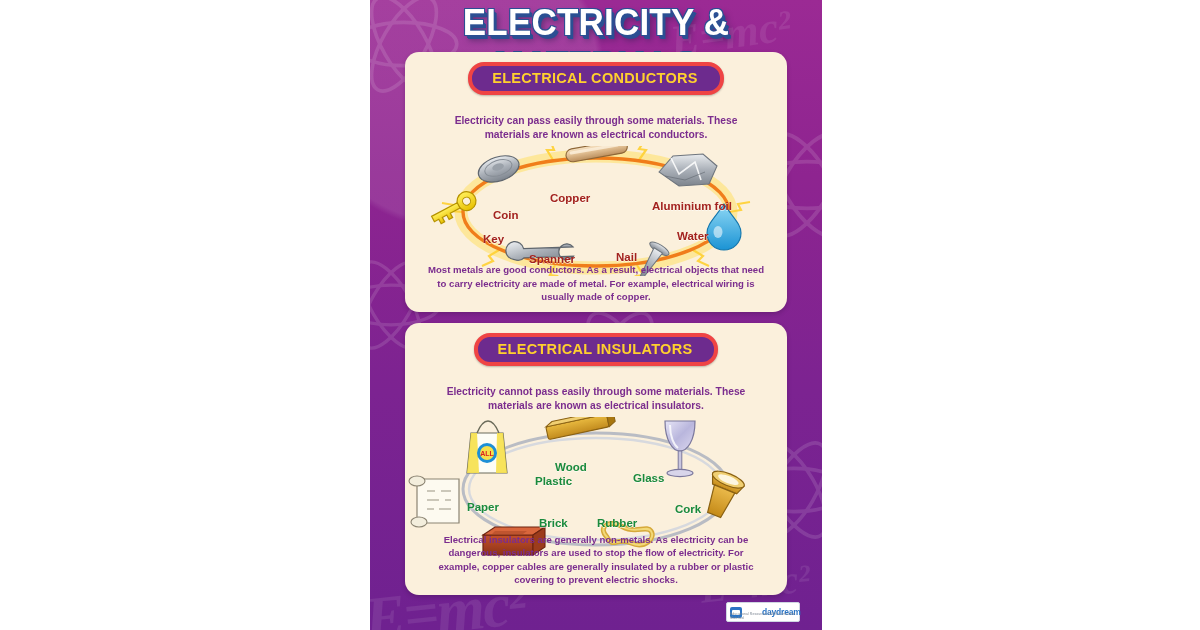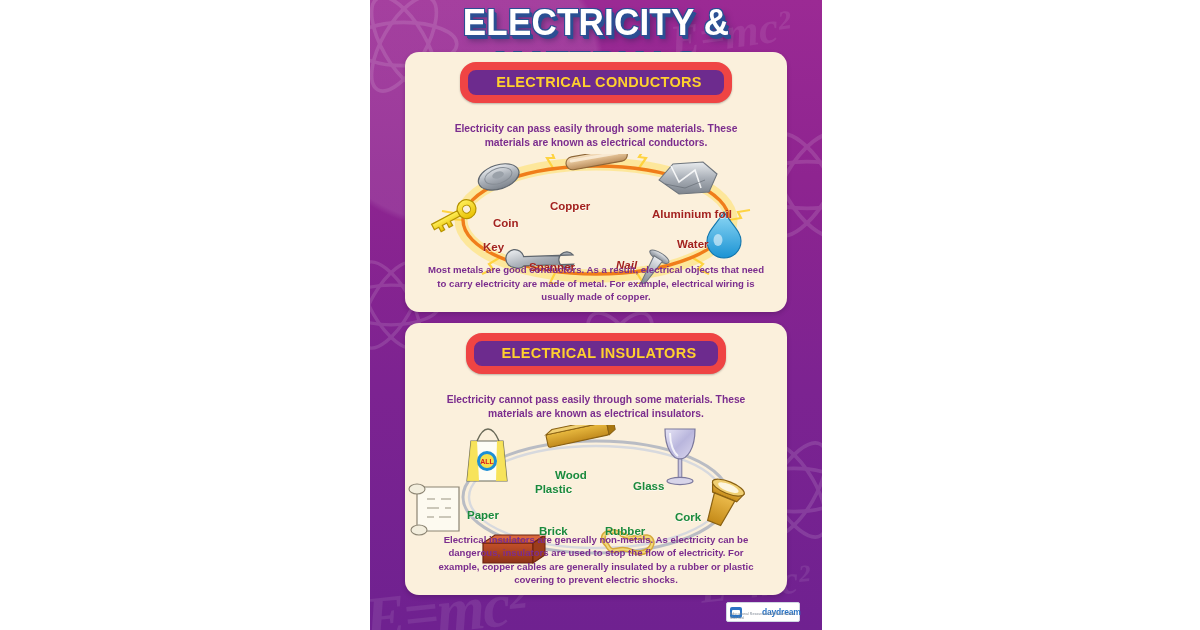--- a/index.html
+++ b/index.html
@@ -51,24 +51,24 @@
     border-radius:14px;
     box-shadow:0 2px 4px rgba(40,10,50,.25);
   }
   .card.conductors{top:52px;height:260px;}
   .card.insulators{top:323px;height:272px;}
 
   .pill{
     display:block;margin:10px auto 16px auto;
     background:#6d2b8e;
     color:#ffd02e;
-    border:8px solid #ef4444;
+    border:4px solid #ef4444;
     border-radius:16px;
     font-size:14.5px;font-weight:bold;letter-spacing:.3px;
-    padding:4px 22px 5px 28px;
+    padding:4px 22px 5px 20px;
     text-align:center;width:max-content;
     box-shadow:0 1px 2px rgba(0,0,0,.25);
   }
   .intro{
     margin:19px 26px 0 26px;text-align:center;
     color:#7b2d8e;font-size:10.3px;font-weight:bold;line-height:1.35;
   }
   .outro{
     position:absolute;left:22px;right:22px;bottom:9px;text-align:center;
     color:#7b2d8e;font-size:9.6px;font-weight:bold;line-height:1.38;
@@ -226,21 +226,21 @@
           <g transform="translate(98,96) rotate(-16)">
             <path d="M6 20 a9 9 0 1 1 12 -8 l48 12 a8 8 0 1 0 -2 9 l-48 -12 a9 9 0 0 1 -10 -1 z" fill="url(#gMetal)" stroke="#5f666e" stroke-width="1.2"></path>
           </g>
         </svg>
 
         <span class="lbl red" style="left:145px;top:46px;">Copper</span>
         <span class="lbl red" style="left:247px;top:54px;">Aluminium foil</span>
         <span class="lbl red" style="left:88px;top:63px;">Coin</span>
         <span class="lbl red" style="left:272px;top:84px;">Water</span>
         <span class="lbl red" style="left:78px;top:87px;">Key</span>
-        <span class="lbl red" style="left:211px;top:105px;font-style:italic;">Nail</span>
+        <span class="lbl red" style="left:211px;top:105px;">Nail</span>
         <span class="lbl red" style="left:124px;top:107px;text-align:center;">Spanner</span>
       </div>
 
       <div class="outro">Most metals are good conductors. As a result, electrical objects that need to carry electricity are made of metal. For example, electrical wiring is usually made of copper.</div>
     </div>
 
     <div class="card insulators">
       <div class="pill">ELECTRICAL INSULATORS</div>
       <div class="intro">Electricity cannot pass easily through some materials. These materials are known as electrical insulators.</div>
 
@@ -319,21 +319,21 @@
             <path d="M6 16 C-4 6 8 -2 22 6 C34 13 46 4 50 10 C55 17 44 28 30 22 C16 16 12 28 6 16 Z" fill="none" stroke="#d6a93a" stroke-width="5"></path>
             <path d="M6 16 C-4 6 8 -2 22 6 C34 13 46 4 50 10 C55 17 44 28 30 22 C16 16 12 28 6 16 Z" fill="none" stroke="#f2d979" stroke-width="2"></path>
           </g>
         </svg>
 
         <span class="lbl green" style="left:150px;top:44px;">Wood</span>
         <span class="lbl green" style="left:228px;top:55px;">Glass</span>
         <span class="lbl green" style="left:84px;top:58px;padding-left:46px;">Plastic</span>
         <span class="lbl green" style="left:270px;top:86px;">Cork</span>
         <span class="lbl green" style="left:62px;top:84px;">Paper</span>
-        <span class="lbl green" style="left:200px;top:100px;">Rubber</span>
+        <span class="lbl green" style="left:192px;top:100px;">Rubber</span>
         <span class="lbl green" style="left:134px;top:100px;">Brick</span>
       </div>
 
       <div class="outro">Electrical insulators are generally non-metals. As electricity can be dangerous, insulators are used to stop the flow of electricity. For example, copper cables are generally insulated by a rubber or plastic covering to prevent electric shocks.</div>
     </div>
 
     <div class="logo">
       <span class="logo-mark"></span>
       <span class="logo-text">daydream</span>
       <span class="logo-sub">Educational Resources 100% Curriculum Matched</span>

